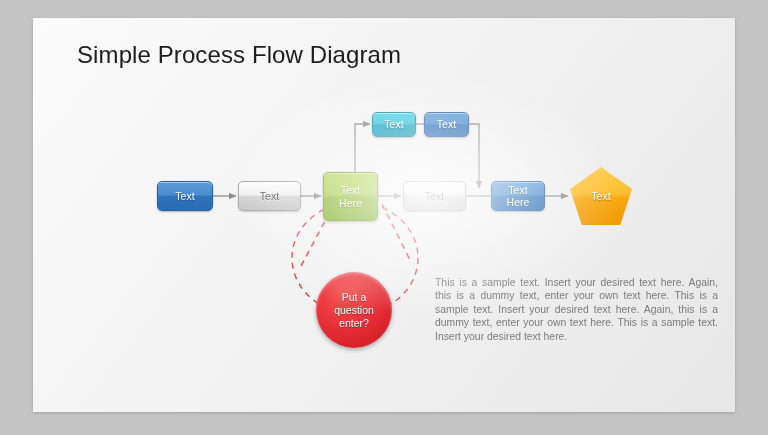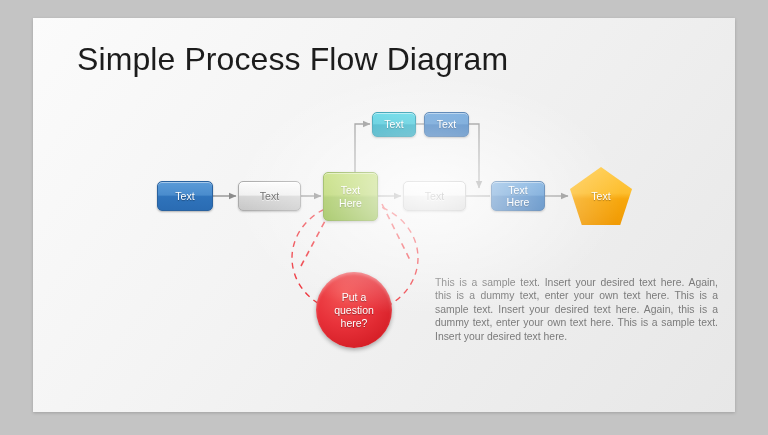--- a/index.html
+++ b/index.html
@@ -40,21 +40,21 @@
     width: 56%;
     height: 62%;
     background: radial-gradient(ellipse at center, rgba(255,255,255,0.85) 0%, rgba(255,255,255,0) 70%);
     pointer-events: none;
   }
 
   #slide-title {
     position: absolute;
     left: 44px;
     top: 23px;
-    font-size: 32px;
+    font-size: 24px;
     color: #1c1c1c;
     letter-spacing: 0.1px;
     white-space: nowrap;
   }
 
   
   #diagram {
     position: absolute;
     left: 0; top: 0;
     width: 702px;
@@ -236,21 +236,21 @@
       </div>
 
       <div class="node n-blue" style="left:391px; top:94px; width:45px; height:25px;">
         <span class="lbl">Text</span>
       </div>
 
       <div class="n-circle" style="left:283px; top:254px;">
         <div>
           <span class="lbl">Put a</span><br>
           <span class="lbl">question</span><br>
-          <span class="lbl">here?</span>
+          <span class="lbl">enter?</span>
         </div>
       </div>
 
     </div>
 
     <div id="body-text">This is a sample text. Insert your desired text here. Again, this is a dummy text, enter your own text here. This is a sample text. Insert your desired text here. Again, this is a dummy text, enter your own text here. This is a sample text. Insert your desired text here.</div>
 
   </div>
 </div>
 

